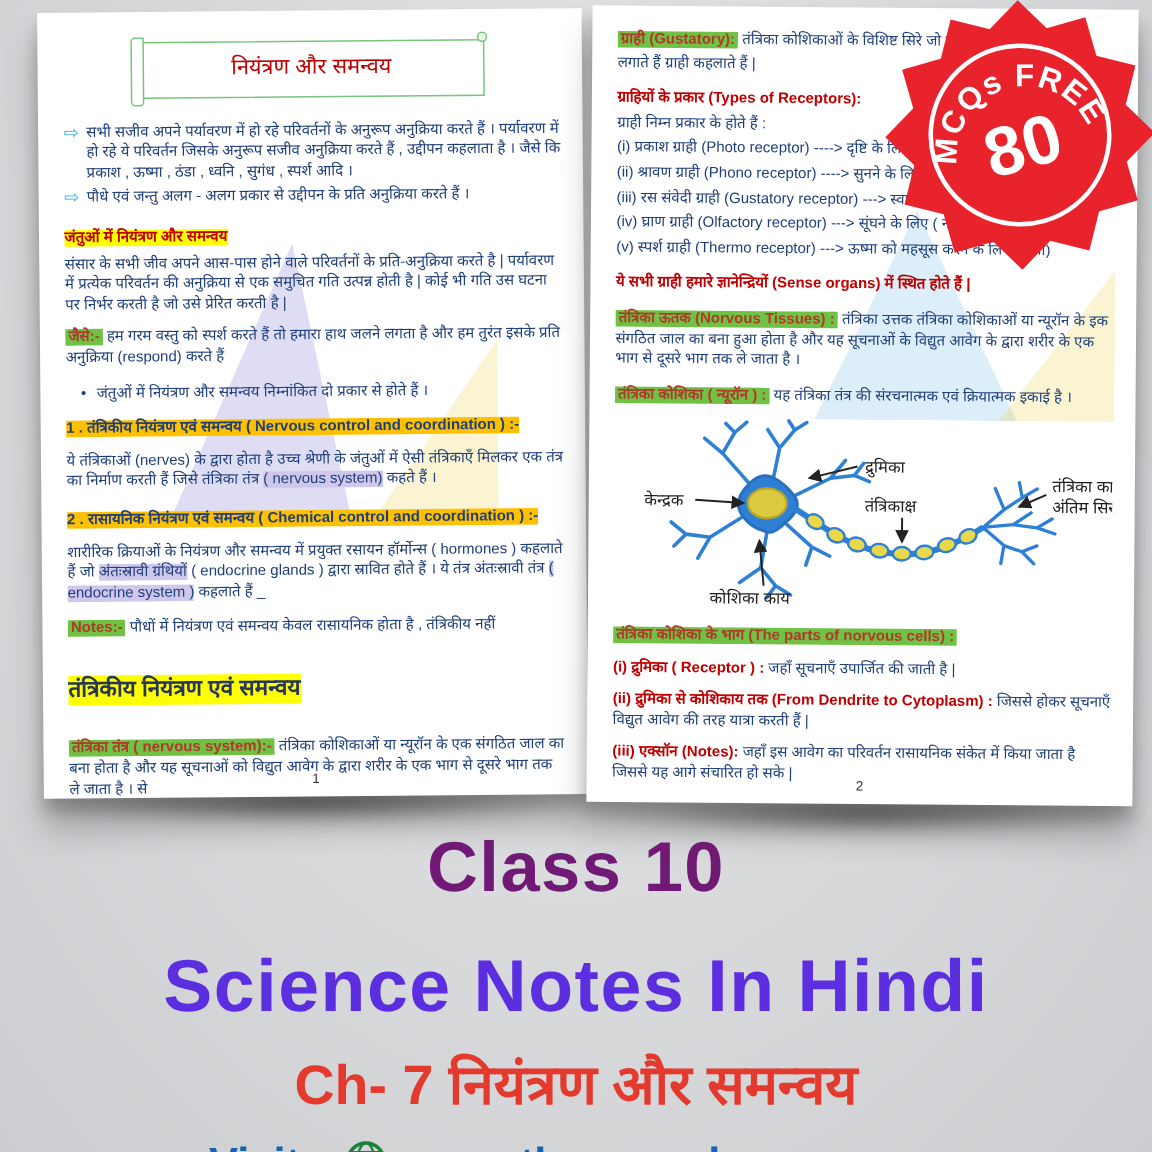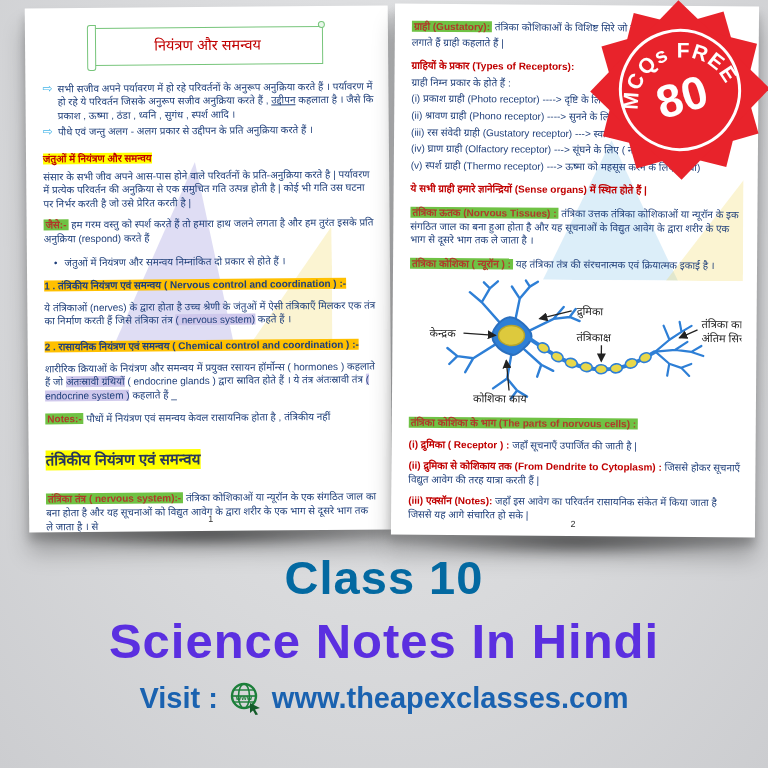--- a/index.html
+++ b/index.html
@@ -26,21 +26,21 @@
   }
   
   .wm{position:absolute;z-index:1;}
   .wm-purple{background:#6f63cf;clip-path:polygon(8% 100%, 52% 0, 72% 100%);opacity:.22;}
   .wm-yellow{background:#f0d95e;clip-path:polygon(100% 8%, 100% 100%, 30% 100%);opacity:.28;}
   .wm-blue{background:#4fa8e0;clip-path:polygon(0 100%, 45% 0, 90% 100%);opacity:.20;}
   
   p{margin:0 0 8px 0;}
   .bold{font-weight:bold;}
   .red{color:#c00000;}
-  .u{ text-decoration:underline;}
+  .u{ }
   .hl-y{background:#ffff00;}
   .hl-o{background:#ffc000;}
   .hl-g{background:#6fc244;color:#b03a2a;font-weight:bold;padding:0 2px;}
   .hl-l{background:#cfc8ec;}
   .arrow-row{display:flex;gap:5px;margin:0 0 2px 0;}
   .arrow-glyph{color:#45b5e8;font-size:12px;line-height:1.1;flex:0 0 auto;}
   .dot-bullet{display:flex;gap:7px;margin:10px 0 10px 10px;}
   .title-scroll{
     width:208px;margin:4px auto 16px auto;position:relative;
     border:1.5px solid #77c57b;background:#fff;
@@ -65,22 +65,22 @@
   .b1{transform:translate(-50%,-50%) rotate(0deg);}
   .b2{transform:translate(-50%,-50%) rotate(30deg);}
   .b3{transform:translate(-50%,-50%) rotate(60deg);}
   .badge-ring{position:absolute;left:50%;top:50%;width:116px;height:116px;transform:translate(-50%,-50%);
     border:3px solid #ffffff;border-radius:50%;}
   .badge-num{position:absolute;left:0;right:0;top:74px;text-align:center;
     color:#ffffff;font-size:46px;font-weight:bold;line-height:1;}
   .badge svg{position:absolute;left:0;top:0;}
   
   .footer{position:absolute;left:0;top:550px;width:768px;text-align:center;z-index:3;}
-  .f-class{color:#0369a1;font-size:47px;font-weight:bold;letter-spacing:1px;}
-  .f-subject{color:#5b2fe0;font-size:49px;font-weight:bold;letter-spacing:1px;margin-top:8px;}
+  .f-class{color:#701a75;font-size:47px;font-weight:bold;letter-spacing:1px;}
+  .f-subject{color:#5b2fe0;font-size:49px;font-weight:bold;letter-spacing:1px;margin-top:25px;}
   .f-chapter{color:#e43a2e;font-size:37px;font-weight:bold;margin-top:10px;}
   .f-visit{margin-top:12px;display:flex;align-items:center;justify-content:center;gap:10px;
     color:#1a62b0;font-size:29px;font-weight:bold;}
   
   .neuron-wrap{margin:4px 0 6px 2px;}
 </style>
 </head>
 <body>
 
 <div class="floor-shadow" style="left:40px;top:520px;width:330px;"></div>
@@ -224,20 +224,21 @@
     <text font-size="21" font-weight="bold" fill="#ffffff" font-family="Liberation Sans, sans-serif" letter-spacing="1">
       <textPath href="#arcpath" startOffset="50%" text-anchor="middle">MCQs FREE</textPath>
     </text>
   </svg>
   <div class="badge-num">80</div>
 </div>
 
 <div class="footer">
   <div class="f-class">Class 10</div>
   <div class="f-subject">Science Notes In Hindi</div>
+  <div class="f-chapter">Ch- 7 नियंत्रण और समन्वय</div>
   <div class="f-visit">
     <span>Visit :</span>
     <svg width="34" height="34" viewBox="0 0 34 34">
       <circle cx="16" cy="15" r="12" fill="none" stroke="#1c7f3a" stroke-width="2.4"></circle>
       <ellipse cx="16" cy="15" rx="5.5" ry="12" fill="none" stroke="#1c7f3a" stroke-width="1.6"></ellipse>
       <line x1="4" y1="15" x2="28" y2="15" stroke="#1c7f3a" stroke-width="1.6"></line>
       <line x1="5.5" y1="9" x2="26.5" y2="9" stroke="#1c7f3a" stroke-width="1.4"></line>
       <line x1="5.5" y1="21" x2="26.5" y2="21" stroke="#1c7f3a" stroke-width="1.4"></line>
       <text x="16" y="18.5" text-anchor="middle" font-size="7" font-weight="bold" fill="#1c7f3a" font-family="Liberation Sans, sans-serif">www</text>
       <polygon points="22,22 32,27 27,28.5 30,33.5 27.5,34 25,29.5 22,32" fill="#145c2a"></polygon>

